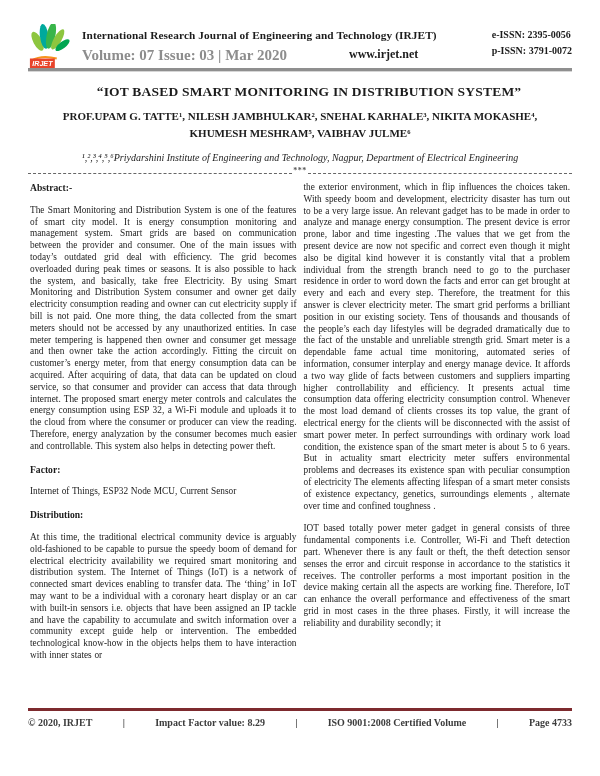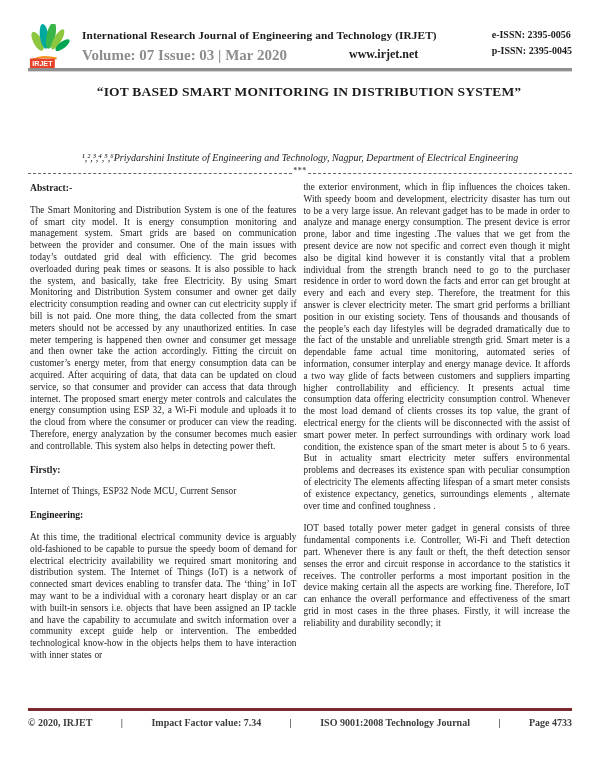--- a/index.html
+++ b/index.html
@@ -13,21 +13,21 @@
     overflow: hidden;
     box-sizing: border-box;
   }
   
   .hdr {
     position: absolute;
     left: 28px; right: 28px; top: 26px;
     display: flex;
     align-items: flex-start;
   }
-  .logo { width: 46px; height: 46px; flex: 0 0 46px; margin-right: 8px; margin-top: -2px; }
+  .logo { width: 46px; height: 46px; flex: 0 0 46px; margin-right: 8px; margin-top: -2px; font-style: italic; }
   .hdr-mid { flex: 1 1 auto; padding-top: 3px; }
   .journal-title {
     font-size: 11.3px;
     font-weight: bold;
     letter-spacing: 0.1px;
     white-space: nowrap;
   }
   .hdr-row2 { display: flex; margin-top: 6px; }
   .volume { font-size: 15px; font-weight: bold; color: #8d8d8d; }
   .website { font-size: 12px; font-weight: bold; color: #1c1c1c; margin-left: 62px; }
@@ -125,54 +125,55 @@
     </div>
     <div class="hdr-mid">
       <div class="journal-title">International Research Journal of Engineering and Technology (IRJET)</div>
       <div class="hdr-row2">
         <span class="volume">Volume: 07 Issue: 03 | Mar 2020</span>
         <span class="website">www.irjet.net</span>
       </div>
     </div>
     <div class="issn">
       <div>e-ISSN: 2395-0056</div>
-      <div>p-ISSN: 2395-0045</div>
+      <div>p-ISSN: 3791-0072</div>
     </div>
   </div>
   <div class="hdr-rule"></div>
 
   <div class="paper-title">“IOT BASED SMART MONITORING IN DISTRIBUTION SYSTEM”</div>
+  <div class="authors">PROF.UPAM G. TATTE¹, NILESH JAMBHULKAR², SNEHAL KARHALE³, NIKITA MOKASHE⁴, KHUMESH MESHRAM⁵, VAIBHAV JULME⁶</div>
   <div class="affiliation">¹,²,³,⁴,⁵,⁶Priydarshini Institute of Engineering and Technology, Nagpur, Department of Electrical Engineering</div>
   <div class="sep-rule">
     <span class="sep-dashes"></span>
     <span class="sep-star">***</span>
     <span class="sep-dashes"></span>
   </div>
 
   <div class="columns">
     <div class="col">
       <h3>Abstract:-</h3>
       <p>The Smart Monitoring and Distribution System is one of the features of smart city model. It is energy consumption monitoring and management system. Smart grids are based on communication between the provider and consumer. One of the main issues with today’s outdated grid deal with efficiency. The grid becomes overloaded during peak times or seasons. It is also possible to hack the system, and basically, take free Electricity. By using Smart Monitoring and Distribution System consumer and owner get daily electricity consumption reading and owner can cut electricity supply if bill is not paid. One more thing, the data collected from the smart meters should not be accessed by any unauthorized entities. In case meter tempering is happened then owner and consumer get message and then owner take the action accordingly. Fitting the circuit on customer’s energy meter, from that energy consumption data can be acquired. After acquiring of data, that data can be updated on cloud service, so that consumer and provider can access that data through internet. The proposed smart energy meter controls and calculates the energy consumption using ESP 32, a Wi-Fi module and uploads it to the cloud from where the consumer or producer can view the reading. Therefore, energy analyzation by the consumer becomes much easier and controllable. This system also helps in detecting power theft.</p>
-      <h3>Firstly:</h3>
+      <h3>Factor:</h3>
       <p class="keywords-line">Internet of Things, ESP32 Node MCU, Current Sensor</p>
-      <h3>Engineering:</h3>
+      <h3>Distribution:</h3>
       <p>At this time, the traditional electrical community device is arguably old-fashioned to be capable to pursue the speedy boom of demand for electrical electricity availability we required smart monitoring and distribution system. The Internet of Things (IoT) is a network of connected smart devices enabling to transfer data. The ‘thing’ in IoT may want to be a individual with a coronary heart display or an car with built-in sensors i.e. objects that have been assigned an IP tackle and have the capability to accumulate and switch information over a community except guide help or intervention. The embedded technological know-how in the objects helps them to have interaction with inner states or</p>
     </div>
     <div class="col">
       <p>the exterior environment, which in flip influences the choices taken. With speedy boom and development, electricity disaster has turn out to be a very large issue. An relevant gadget has to be made in order to analyze and manage energy consumption. The present device is error prone, labor and time ingesting .The values that we get from the present device are now not specific and correct even though it might also be digital kind however it is constantly vital that a problem individual from the strength branch need to go to the purchaser residence in order to word down the facts and error can get brought at every and each and every step. Therefore, the treatment for this answer is clever electricity meter. The smart grid performs a brilliant position in our existing society. Tens of thousands and thousands of the people’s each day lifestyles will be degraded dramatically due to the fact of the unstable and unreliable strength grid. Smart meter is a dependable fame actual time monitoring, automated series of information, consumer interplay and energy manage device. It affords a two way glide of facts between customers and suppliers imparting higher controllability and efficiency. It presents actual time consumption data offering electricity consumption control. Whenever the most load demand of clients crosses its top value, the grant of electrical energy for the clients will be disconnected with the assist of smart power meter. In perfect surroundings with ordinary work load condition, the existence span of the smart meter is about 5 to 6 years. But in actuality smart electricity meter suffers environmental problems and decreases its existence span with peculiar consumption of electricity The elements affecting lifespan of a smart meter consists of existence expectancy, genetics, surroundings elements , alternate over time and confined toughness .</p>
       <p>IOT based totally power meter gadget in general consists of three fundamental components i.e. Controller, Wi-Fi and Theft detection part. Whenever there is any fault or theft, the theft detection sensor senses the error and circuit response in accordance to the statistics it receives. The controller performs a most important position in the device making certain all the aspects are working fine. Therefore, IoT can enhance the overall performance and effectiveness of the smart grid in most cases in the three phases. Firstly, it will increase the reliability and durability secondly; it</p>
     </div>
   </div>
 
   <div class="ftr">
     <div class="ftr-rule"></div>
     <div class="ftr-row">
       <span>© 2020, IRJET</span>
       <span class="pipe">|</span>
-      <span>Impact Factor value: 7.34</span>
+      <span>Impact Factor value: 8.29</span>
       <span class="pipe">|</span>
-      <span>ISO 9001:2008 Technology Journal</span>
+      <span>ISO 9001:2008 Certified Volume</span>
       <span class="pipe">|</span>
       <span>Page 4733</span>
     </div>
   </div>
 
 </div>
 
 </body></html>

